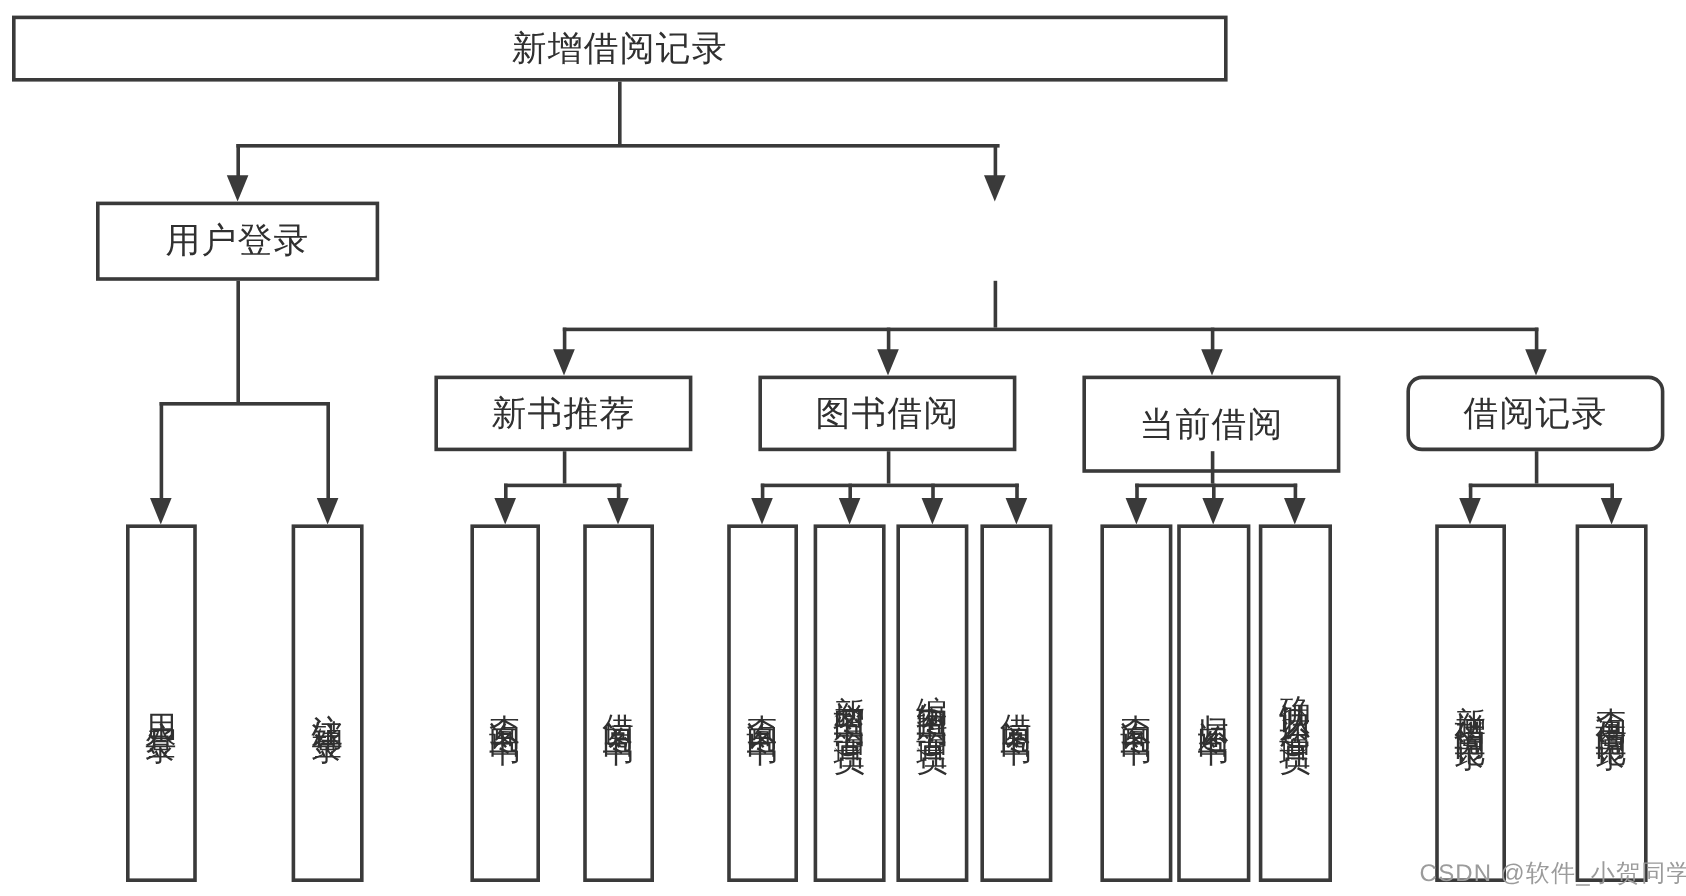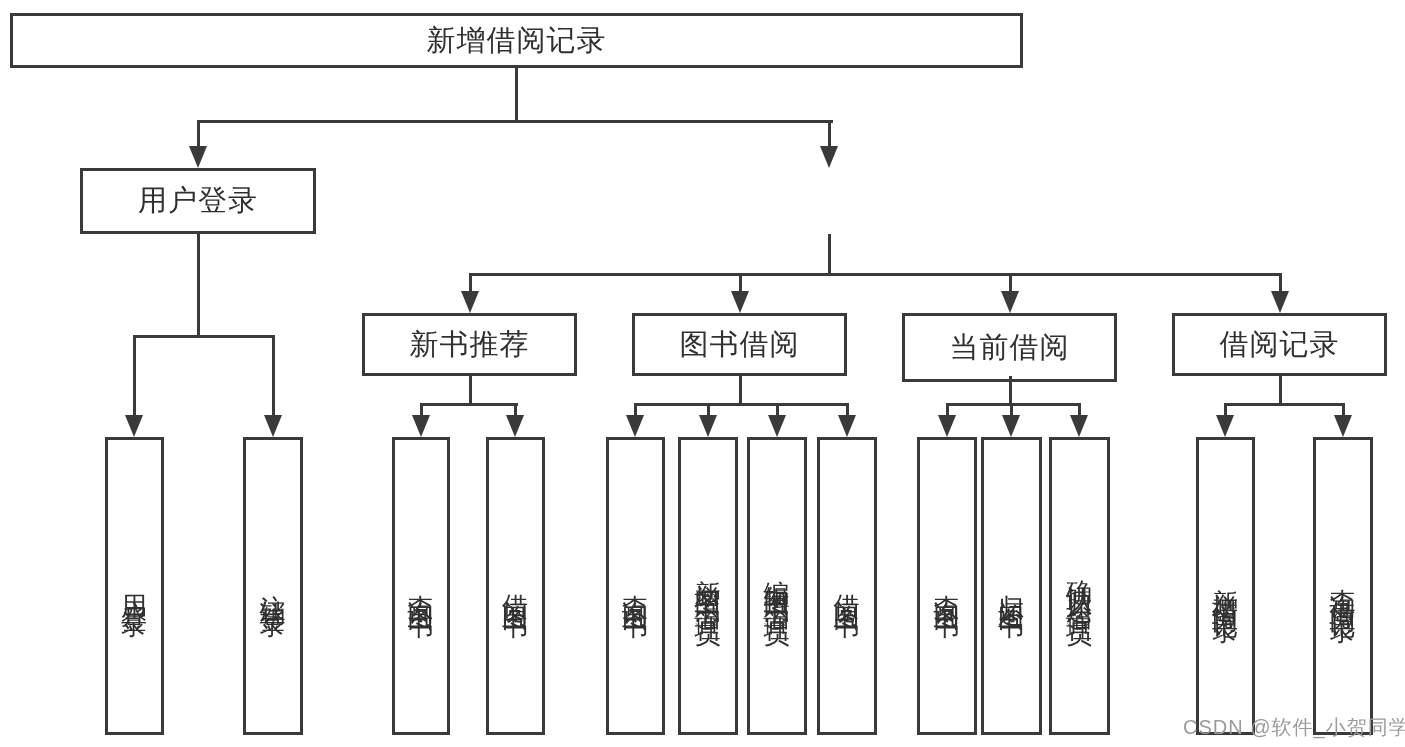--- a/index.html
+++ b/index.html
@@ -61,22 +61,22 @@
   <div class="arrow" style="left:461px;top:291px;"></div>
   <div class="line" style="left:739px;top:273px;width:3px;height:22px;"></div>
   <div class="arrow" style="left:731px;top:291px;"></div>
   <div class="line" style="left:1009px;top:273px;width:3px;height:22px;"></div>
   <div class="arrow" style="left:1001px;top:291px;"></div>
   <div class="line" style="left:1279px;top:273px;width:3px;height:22px;"></div>
   <div class="arrow" style="left:1271px;top:291px;"></div>
 
   <div class="box hlabel" style="left:362px;top:313px;width:215px;height:63px;">新书推荐</div>
   <div class="box hlabel" style="left:632px;top:313px;width:215px;height:63px;">图书借阅</div>
-  <div class="box hlabel" style="left:902px;top:313px;width:215px;height:69px;">当前借阅</div>
-  <div class="box hlabel" style="left:1172px;top:313px;width:215px;height:63px;">借阅记录</div>
+  <div class="box hlabel" style="left:902px;top:313px;width:215px;height:81px;">当前借阅</div>
+  <div class="box hlabel" style="left:1172px;top:313px;width:215px;height:63px;border-radius:13px;">借阅记录</div>
 
   <div class="line" style="left:469px;top:376px;width:3px;height:27px;"></div>
   <div class="line" style="left:420px;top:403px;width:98px;height:3px;"></div>
   <div class="line" style="left:420px;top:403px;width:3px;height:14px;"></div>
   <div class="arrow" style="left:412px;top:415px;"></div>
   <div class="line" style="left:514px;top:403px;width:3px;height:14px;"></div>
   <div class="arrow" style="left:506px;top:415px;"></div>
 
   <div class="line" style="left:739px;top:376px;width:3px;height:27px;"></div>
   <div class="line" style="left:634px;top:403px;width:215px;height:3px;"></div>

